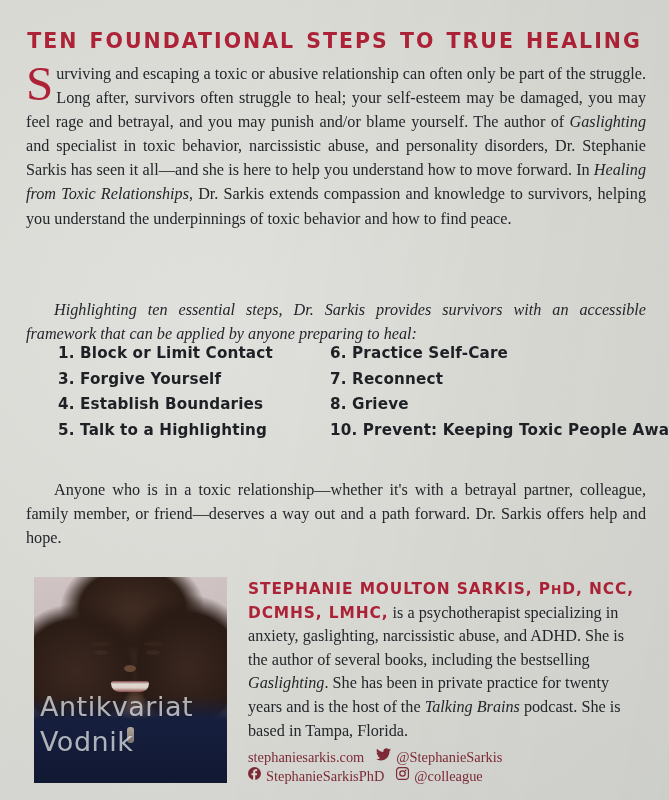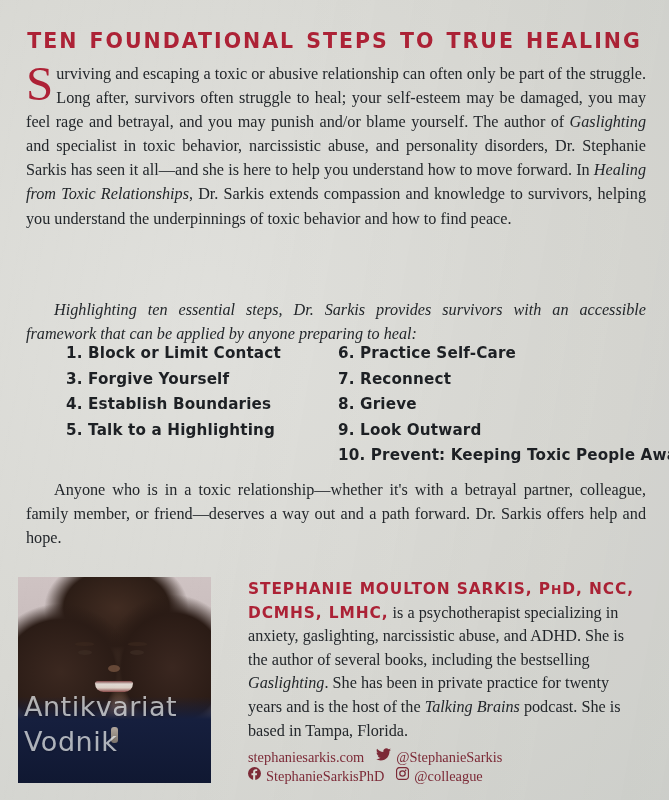--- a/index.html
+++ b/index.html
@@ -82,37 +82,36 @@
     position: absolute;
     top: 341px;
     left: 0;
     width: 623px;
     height: 130px;
     font-family: "DejaVu Sans", sans-serif;
     font-weight: 700;
     color: #1d2024;
     font-size: 15.2px;
     letter-spacing: .15px;
-    margin-left: 8px;
   }
   .steps-col { position: absolute; top: 0; }
   .steps-col.left  { left: 58px;  width: 300px; }
   .steps-col.right { left: 330px; width: 330px; }
   .step {
     height: 25.6px;
     line-height: 25.6px;
     white-space: nowrap;
   }
   .step .num { display: inline-block; }
   .step .txt { display: inline-block; }
 
   
   #photo-wrap {
     position: absolute;
-    left: 18px;
+    left: 34px;
     top: 577px;
     width: 193px;
     height: 206px;
     overflow: hidden;
     background: #2a2230;
   }
   .portrait {
     position: absolute;
     inset: 0;
     background:
@@ -243,24 +242,20 @@
         <span class="num">6.</span>
         <span class="txt">Practice Self-Care</span>
       </div>
       <div class="step">
         <span class="num">7.</span>
         <span class="txt">Reconnect</span>
       </div>
       <div class="step">
         <span class="num">8.</span>
         <span class="txt">Grieve</span>
-      </div>
-      <div class="step">
-        <span class="num">9.</span>
-        <span class="txt">Look Outward</span>
       </div>
       <div class="step">
         <span class="num">10.</span>
         <span class="txt">Prevent: Keeping Toxic People Away</span>
       </div>
     </div>
   </div>
 
   <div class="copy" id="closing">
     <p>Anyone who is in a toxic relationship—whether it's with a betrayal partner, colleague, family member, or friend—deserves a way out and a path forward. Dr. Sarkis offers help and hope.</p>

